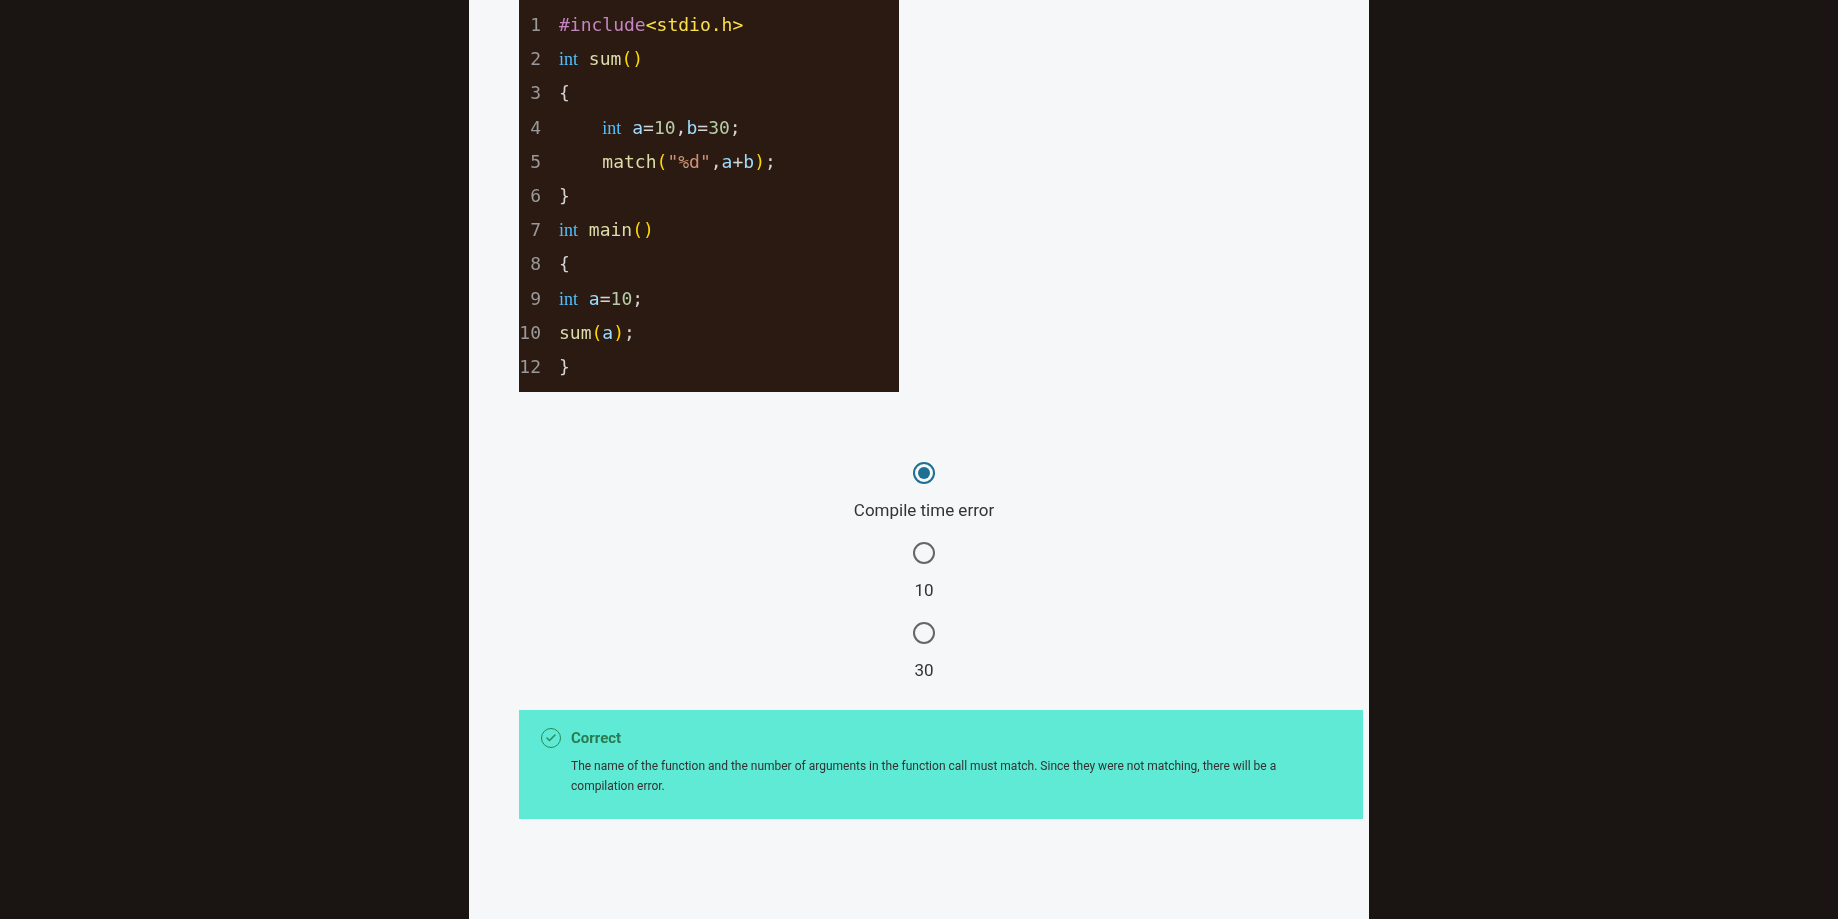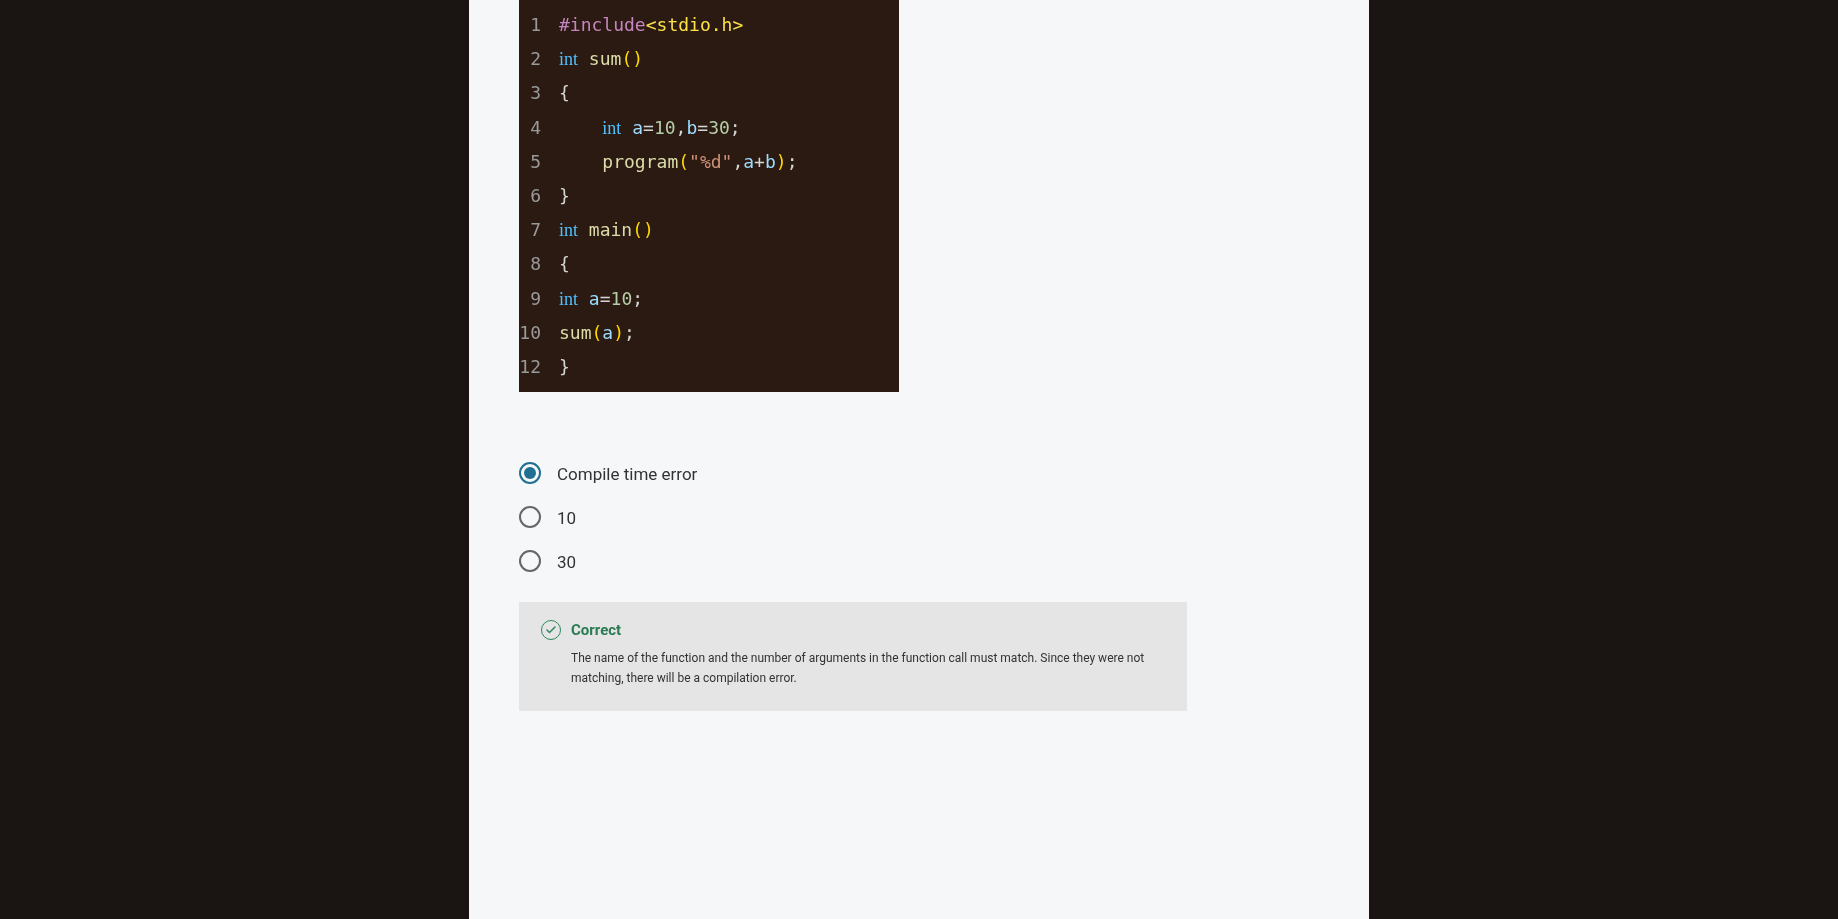--- a/index.html
+++ b/index.html
@@ -51,24 +51,25 @@
   .tok-op      { color: #d4d4d4; }
   .tok-kw      { color: #c586c0; }
   .tok-punct   { color: #d4d4d4; }
 
   .options {
     margin-top: 70px;
     margin-left: 10px;
   }
   .option {
     display: flex;
-    align-items: flex-end;
+    align-items: center;
     gap: 16px;
     margin-bottom: 22px;
     cursor: pointer;
+    flex-direction: column;
   }
   .radio {
     width: 22px;
     height: 22px;
     border: 2px solid #666;
     border-radius: 50%;
     flex-shrink: 0;
     display: flex;
     align-items: center;
     justify-content: center;
@@ -81,25 +82,25 @@
     width: 12px;
     height: 12px;
     background: #1f6f93;
     border-radius: 50%;
   }
   .option-label {
     color: #333;
     font-size: 17px;
   }
   .feedback {
-    background: #e5e5e5;
+    background: #5eead4;
     margin-top: 30px;
     margin-left: 10px;
     padding: 18px 22px 22px 22px;
-    width: 668px;
+    width: 844px;
   }
   .feedback-header {
     display: flex;
     align-items: center;
     gap: 10px;
     margin-bottom: 8px;
   }
   .check-icon {
     width: 20px;
     height: 20px;
@@ -140,21 +141,21 @@
       <div class="code-line">
         <span class="line-num">3</span>
         <span class="code-text"><span class="tok-brace">{</span></span>
       </div>
       <div class="code-line">
         <span class="line-num">4</span>
         <span class="code-text"><span class="tok-op">    </span><span class="tok-type">int</span><span class="tok-op"> </span><span class="tok-ident">a</span><span class="tok-op">=</span><span class="tok-num">10</span><span class="tok-punct">,</span><span class="tok-ident">b</span><span class="tok-op">=</span><span class="tok-num">30</span><span class="tok-punct">;</span></span>
       </div>
       <div class="code-line">
         <span class="line-num">5</span>
-        <span class="code-text"><span class="tok-op">    </span><span class="tok-func">program</span><span class="tok-paren">(</span><span class="tok-str">"%d"</span><span class="tok-punct">,</span><span class="tok-ident">a</span><span class="tok-op">+</span><span class="tok-ident">b</span><span class="tok-paren">)</span><span class="tok-punct">;</span></span>
+        <span class="code-text"><span class="tok-op">    </span><span class="tok-func">match</span><span class="tok-paren">(</span><span class="tok-str">"%d"</span><span class="tok-punct">,</span><span class="tok-ident">a</span><span class="tok-op">+</span><span class="tok-ident">b</span><span class="tok-paren">)</span><span class="tok-punct">;</span></span>
       </div>
       <div class="code-line">
         <span class="line-num">6</span>
         <span class="code-text"><span class="tok-brace">}</span></span>
       </div>
       <div class="code-line">
         <span class="line-num">7</span>
         <span class="code-text"><span class="tok-type">int</span><span class="tok-op"> </span><span class="tok-func">main</span><span class="tok-paren">()</span></span>
       </div>
       <div class="code-line">

